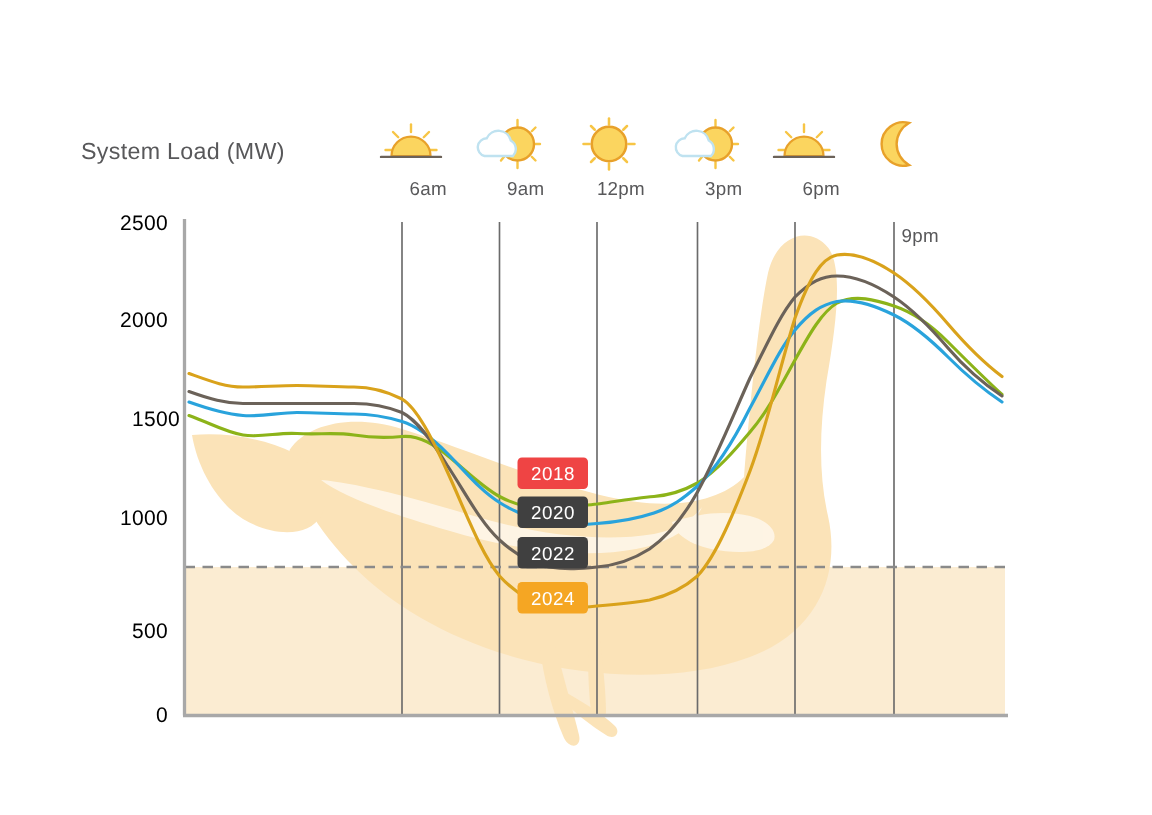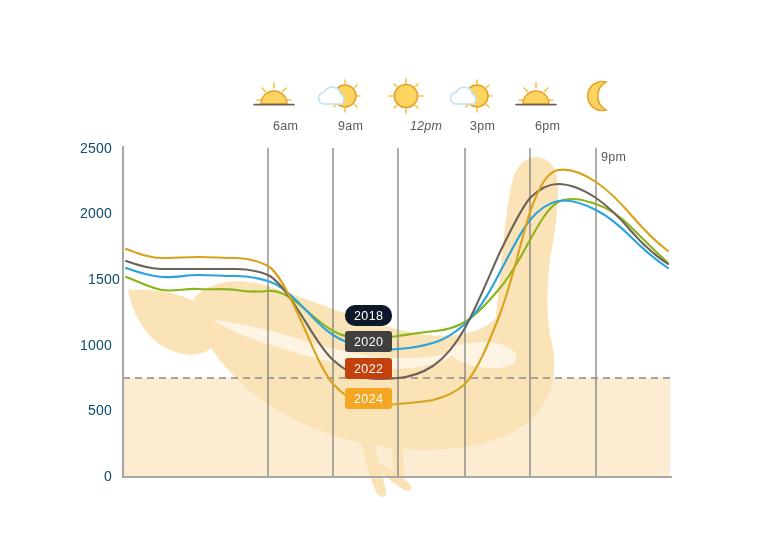--- a/index.html
+++ b/index.html
@@ -11,21 +11,21 @@
     overflow:hidden;
     position:relative;
   }
   #stage{position:absolute;left:0;top:0;width:768px;height:543px;}
   #chart-title{
     position:absolute;left:54px;top:93px;
     font-size:15.5px;color:#58585a;letter-spacing:.2px;white-space:nowrap;
   }
   .ytick{
     position:absolute;text-align:right;width:64px;
-    font-size:14px;color:#0c4a6e;letter-spacing:.2px;
+    font-size:14px;color:#000000;letter-spacing:.2px;
   }
   .xtick{
     position:absolute;text-align:right;width:60px;
     font-size:12.5px;color:#58585a;letter-spacing:.2px;
   }
   .wicon{position:absolute;width:52px;height:34px;}
   .legend-badge{
     position:absolute;height:21px;border-radius:3px;
     display:flex;align-items:center;justify-content:center;
     color:#ffffff;font-size:12.5px;letter-spacing:.4px;
@@ -36,20 +36,21 @@
     font-size:11.5px;line-height:15px;color:#6b6255;
   }
   #instability-note span{display:block;}
   svg{display:block;}
 </style>
 </head>
 <body>
 
 <div id="stage">
 
+  <div id="chart-title">System Load (MW)</div>
 
   <div class="wicon" style="left:248px;top:80px;">
     <svg width="52" height="34" viewBox="0 0 52 34">
       <g stroke="#f7c545" stroke-width="1.6" stroke-linecap="round">
         <line x1="26" y1="3" x2="26" y2="8"></line>
         <line x1="14" y1="8" x2="17.5" y2="11.5"></line>
         <line x1="38" y1="8" x2="34.5" y2="11.5"></line>
         <line x1="9" y1="20" x2="14" y2="20"></line>
         <line x1="43" y1="20" x2="38" y2="20"></line>
       </g>
@@ -119,30 +120,30 @@
   </div>
 
   <div class="wicon" style="left:575px;top:78px;">
     <svg width="52" height="36" viewBox="0 0 52 36">
       <path d="M31 4 a14.5 14.5 0 1 0 0 28 a16 16 0 0 1 0 -28 z" fill="#fbd55f" stroke="#e8a12a" stroke-width="1.6"></path>
     </svg>
   </div>
 
   <div class="xtick" style="left:238px;top:119px;">6am</div>
   <div class="xtick" style="left:303px;top:119px;">9am</div>
-  <div class="xtick" style="left:382px;top:119px;font-style:italic;">12pm</div>
+  <div class="xtick" style="left:370px;top:119px;">12pm</div>
   <div class="xtick" style="left:435px;top:119px;">3pm</div>
   <div class="xtick" style="left:500px;top:119px;">6pm</div>
   <div class="xtick" style="left:566px;top:119px;margin-top:31px;">9pm</div>
 
   <div class="ytick" style="left:48px;top:140px;">2500</div>
   <div class="ytick" style="left:48px;top:205px;">2000</div>
   <div class="ytick" style="left:56px;top:271px;">1500</div>
   <div class="ytick" style="left:48px;top:337px;">1000</div>
-  <div class="ytick" style="left:48px;top:402px;">500</div>
+  <div class="ytick" style="left:48px;top:412px;">500</div>
   <div class="ytick" style="left:48px;top:468px;">0</div>
 
   <svg id="plot" width="768" height="543" style="position:absolute;left:0;top:0;">
 
     <rect x="123" y="378" width="547" height="99" fill="#fbecd2"></rect>
 
     <g fill="#fbe3b8">
       <path d="M193 300
                C 205 282, 236 276, 268 286
                C 310 299, 352 318, 400 330
@@ -231,19 +232,19 @@
                C 212,257 222,258 236,258 C 248,258 258,261 268,266
                C 278,272 288,292 298,314 C 310,340 320,368 333,384
                C 344,396 356,402 366,404 C 378,406 388,405 398,404
                C 410,403 422,402 433,400 C 446,397 456,392 465,384
                C 478,370 490,340 500,314 C 512,282 520,244 530,212
                C 540,184 548,172 558,170 C 570,168 584,174 596,182
                C 608,190 620,202 632,216 C 644,230 656,242 668,251"></path>
     </g>
   </svg>
 
-  <div class="legend-badge" style="left:345px;top:305px;background:#0f172a;border-radius:10px;">2018</div>
+  <div class="legend-badge" style="left:345px;top:305px;background:#ef4444;">2018</div>
   <div class="legend-badge" style="left:345px;top:331px;background:#404040;">2020</div>
-  <div class="legend-badge" style="left:345px;top:358px;background:#c2410c;">2022</div>
+  <div class="legend-badge" style="left:345px;top:358px;background:#404040;">2022</div>
   <div class="legend-badge" style="left:345px;top:388px;background:#f5a623;text-align:right;">2024</div>
 
 
 </div>
 
 </body></html>

